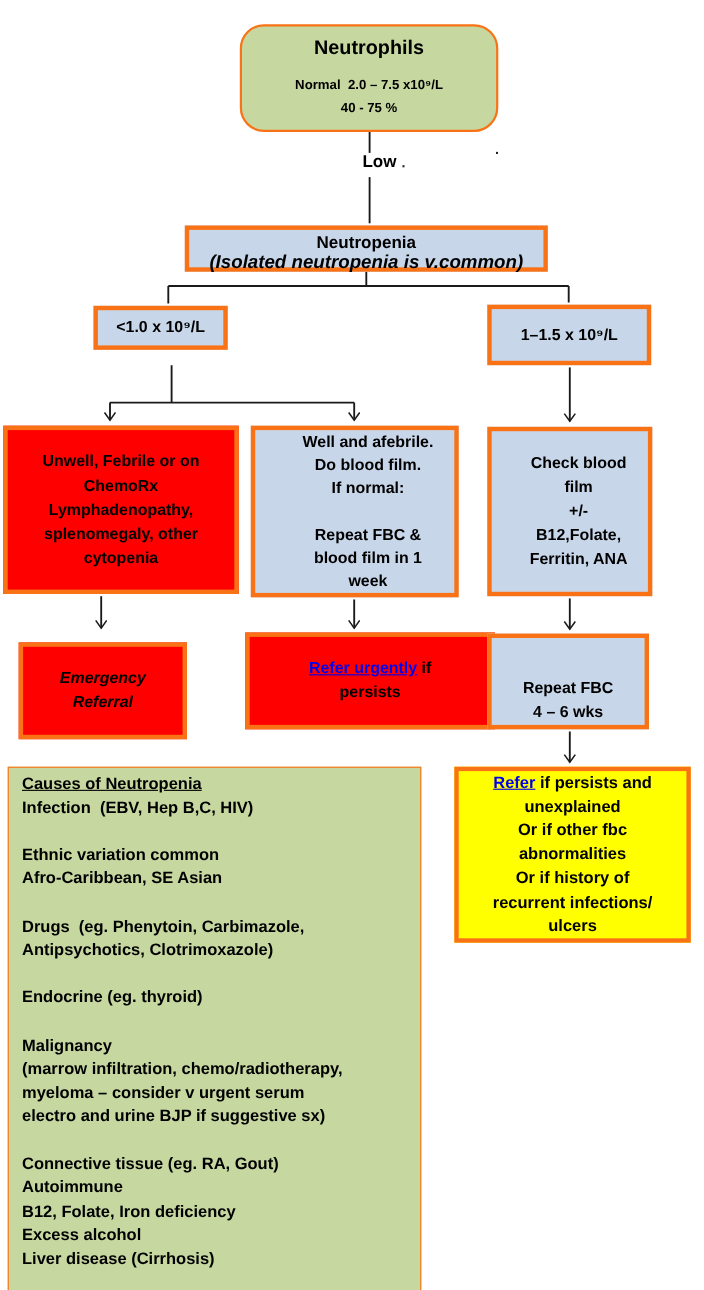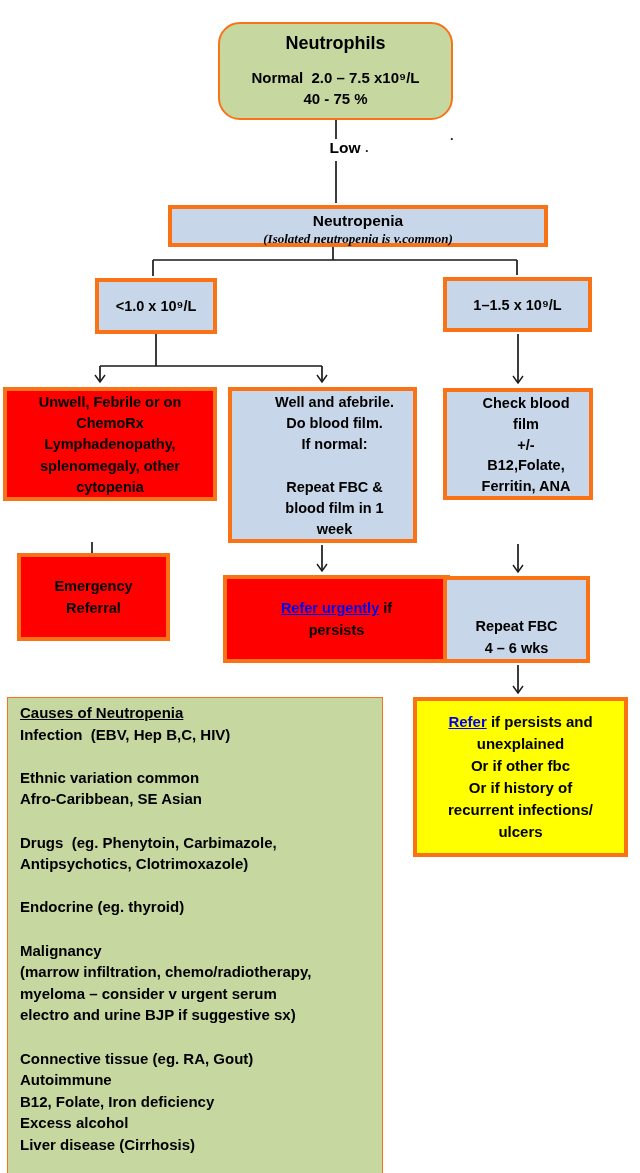--- a/index.html
+++ b/index.html
@@ -19,37 +19,37 @@
   .fill-yellow{background:#ffff00;}
   .link{color:#0000ee;text-decoration:underline;cursor:pointer;}
   .u{text-decoration:underline;}
   .b{font-weight:bold;}
   
   #root-box{
     left:218px;top:22px;width:235px;height:98px;border-radius:22px;
     border-width:2.5px;justify-content:flex-start;padding-top:7px;
   }
   #root-box .node-title{font-size:18px;line-height:24px;margin-bottom:12px;}
-  #root-box .line{font-size:15px;line-height:21px;}
+  #root-box .line{font-size:12px;line-height:21px;}
   #low-label{
     position:absolute;left:300px;top:139px;width:90px;text-align:center;
     font-weight:bold;font-size:15.5px;
   }
   #neutropenia-box{
-    left:168px;top:205px;width:380px;height:42px;padding-top:2px;
+    left:168px;top:205px;width:330px;height:42px;padding-top:2px;
     justify-content:flex-start;
   }
   #neutropenia-box .node-title{font-size:15.5px;line-height:19px;}
-  #neutropenia-box .node-subtitle{font-size:13px;line-height:18px;font-style:italic;font-family:Liberation Serif, serif;}
-  #threshold-left{left:95px;top:278px;width:122px;height:56px;}
+  #neutropenia-box .node-subtitle{font-size:17px;line-height:18px;font-style:italic;}
+  #threshold-left{left:85px;top:278px;width:122px;height:40px;}
   #threshold-right{left:443px;top:277px;width:149px;height:55px;}
-  #unwell-box{left:3px;top:387px;width:214px;height:114px;}
+  #unwell-box{left:3px;top:387px;width:214px;height:153px;}
   #well-box{left:228px;top:387px;width:189px;height:156px;padding-left:24px;}
-  #check-box{left:443px;top:388px;width:150px;height:112px;padding-left:16px;}
-  #emergency-box{left:17px;top:553px;width:153px;height:88px;}
+  #check-box{left:443px;top:388px;width:150px;height:154px;padding-left:16px;}
+  #emergency-box{left:17px;top:584px;width:153px;height:88px;font-style:italic;}
   #refer-urgently-box{left:223px;top:575px;width:227px;height:88px;}
   #repeat-box{left:443px;top:576px;width:147px;height:87px;justify-content:flex-end;}
   #refer-yellow-box{left:413px;top:697px;width:215px;height:160px;font-size:15px;}
   #causes-box{
     left:7px;top:697px;width:376px;height:588px;justify-content:flex-start;
     text-align:left;padding:4px 12px;font-size:15px;line-height:21.6px;
     overflow:visible;border-width:1.8px;
   }
   #connectors{position:absolute;left:0;top:0;pointer-events:none;}
   .stray-dot{position:absolute;font-weight:bold;font-size:13px;color:#222;}
@@ -138,20 +138,21 @@
     </div>
   <div id="repeat-box" class="box fill-blue">
       <div class="line"><span>Repeat FBC</span></div>
       <div class="line"><span>4 – 6 wks</span></div>
     </div>
 
   <div id="refer-yellow-box" class="box fill-yellow">
       <div class="line"><span class="link">Refer</span><span> if persists and</span></div>
       <div class="line"><span>unexplained</span></div>
       <div class="line"><span>Or if other fbc</span></div>
+      <div class="line"><span>abnormalities</span></div>
       <div class="line"><span>Or if history of</span></div>
       <div class="line"><span>recurrent infections/</span></div>
       <div class="line"><span>ulcers</span></div>
     </div>
 
   <div id="causes-box" class="box fill-green">
       <div class="line"><span class="u">Causes of Neutropenia</span></div>
       <div class="line"><span>Infection  (EBV, Hep B,C, HIV)</span></div>
       <div class="line">&nbsp;</div>
       <div class="line"><span>Ethnic variation common</span></div>

